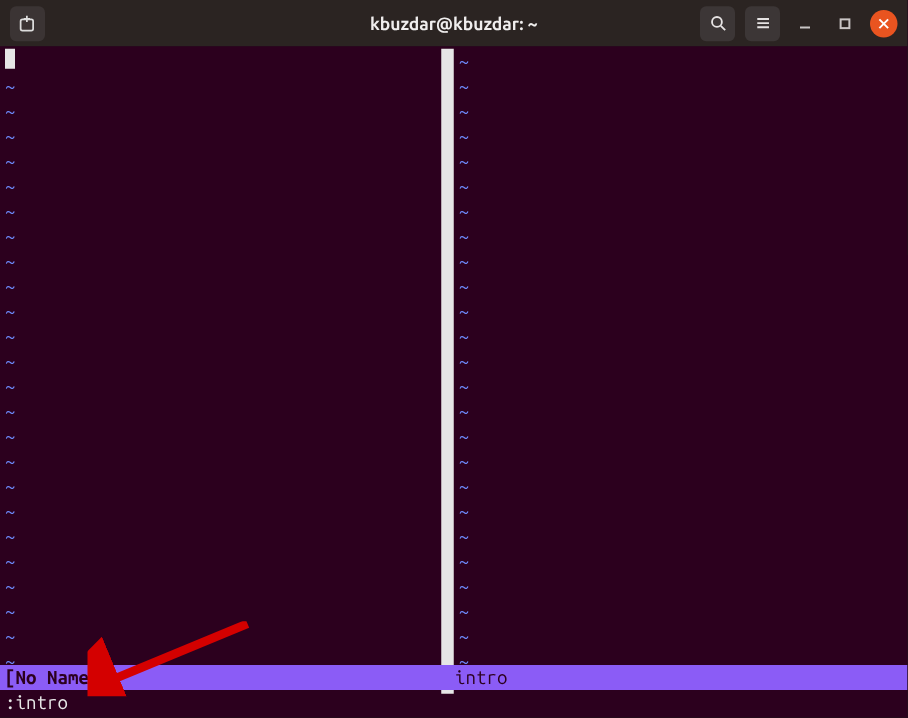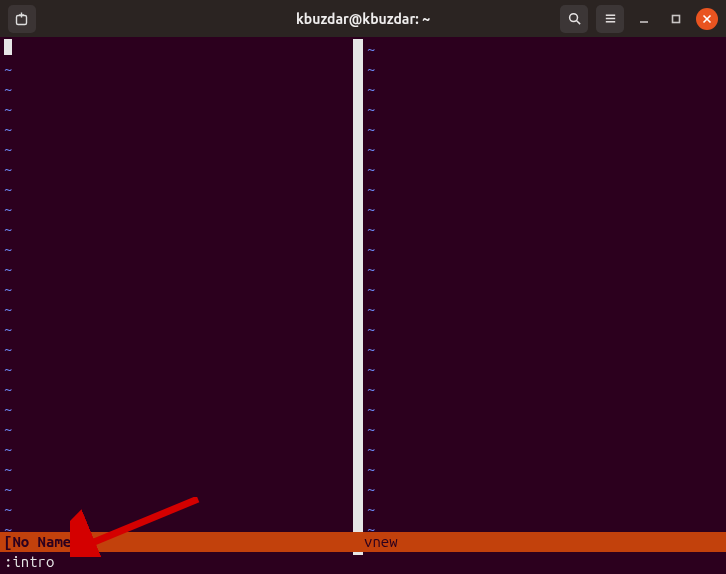--- a/index.html
+++ b/index.html
@@ -97,21 +97,21 @@
   .tilde-right {
     position: absolute;
     left: 367px;
     color: #6f8cff;
   }
   .statusbar {
     position: absolute;
     bottom: 22px;
     left: 0; right: 0;
     height: 20px;
-    background: #c2410c;
+    background: #8b5cf6;
     color: #2c001e;
     display: flex;
     font-size: 15px;
     line-height: 20px;
   }
   .status-left {
     padding-left: 4px;
     font-weight: 600;
   }
   .status-right {
@@ -234,21 +234,21 @@
       <span class="tilde-right" style="top: 382px;">~</span>
       <span class="tilde-right" style="top: 402px;">~</span>
       <span class="tilde-right" style="top: 422px;">~</span>
       <span class="tilde-right" style="top: 442px;">~</span>
       <span class="tilde-right" style="top: 462px;">~</span>
       <span class="tilde-right" style="top: 482px;">~</span>
     </div>
 
   <div class="statusbar">
     <span class="status-left">[No Name]</span>
-    <span class="status-right">vnew</span>
+    <span class="status-right">intro</span>
   </div>
   <div class="cmdline">:intro</div>
 
   <svg class="arrow" viewBox="0 0 130 60">
     <defs>
       <marker id="ah" markerWidth="12" markerHeight="10" refX="2" refY="5" orient="auto">
         <polygon points="0,0 12,5 0,10" fill="#d40000"></polygon>
       </marker>
     </defs>
     <line x1="128" y1="2" x2="12" y2="50" stroke="#d40000" stroke-width="7" marker-end="url(#ah)"></line>

